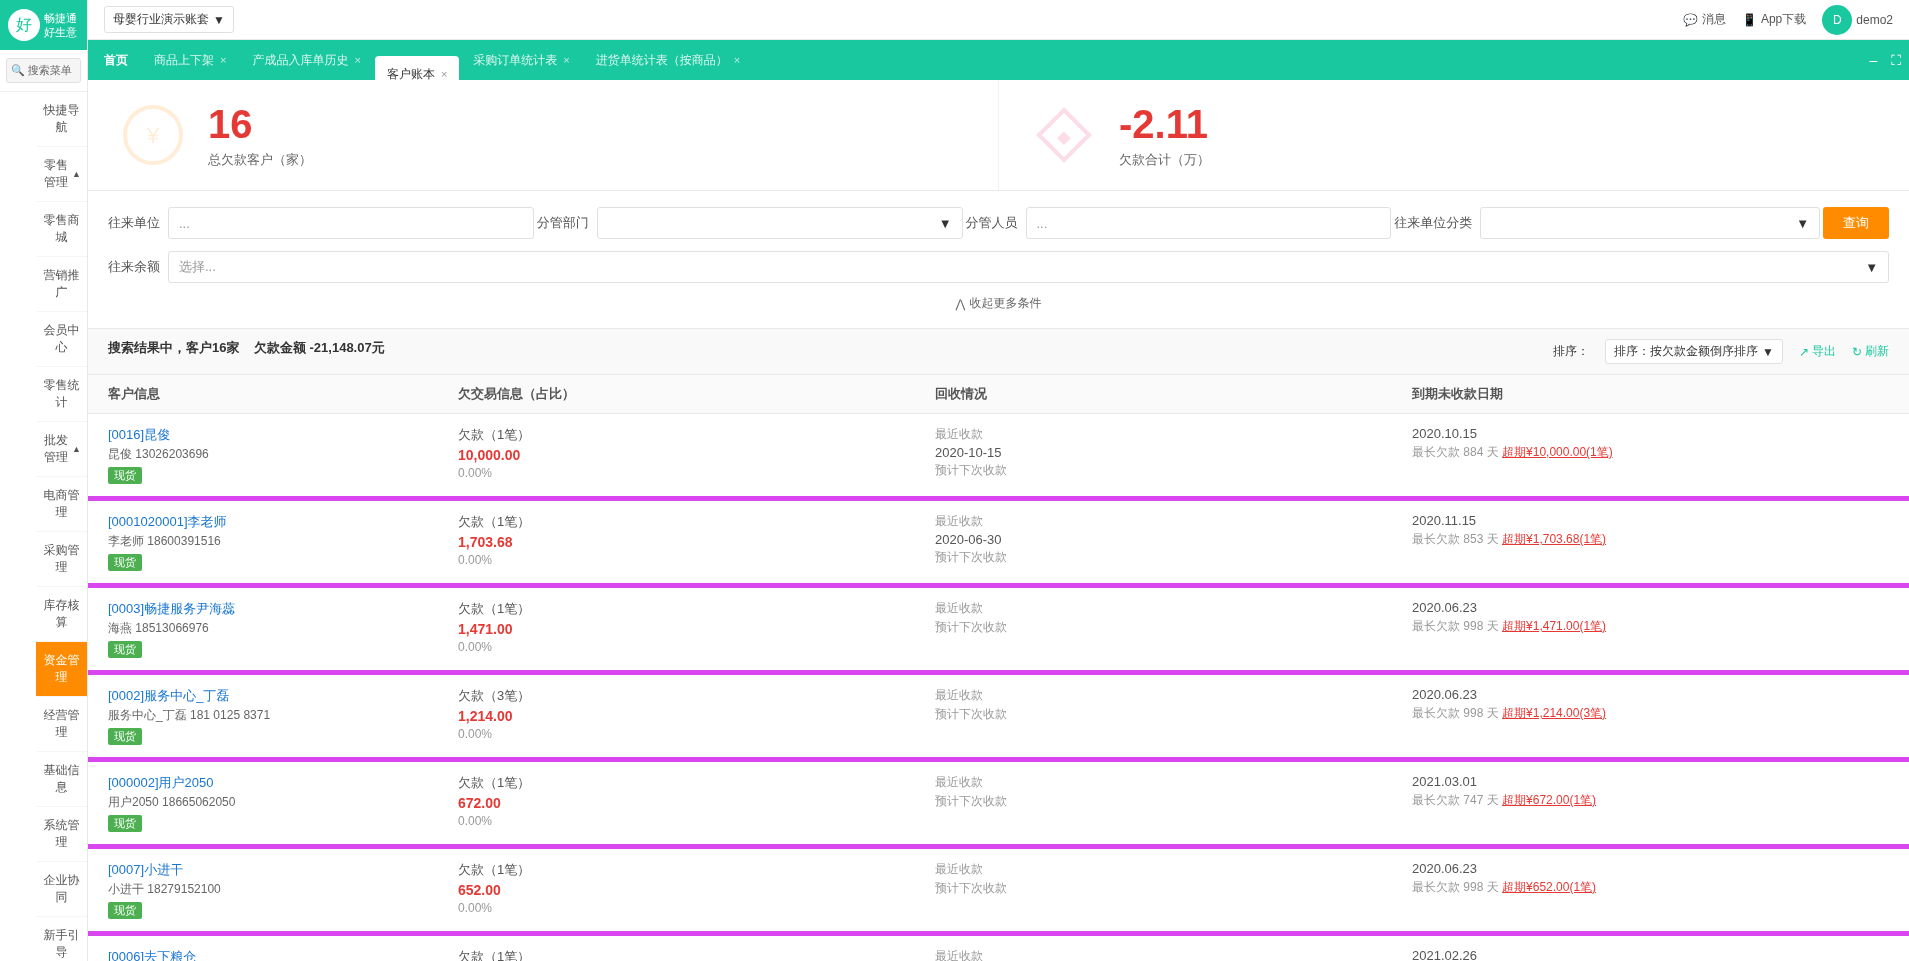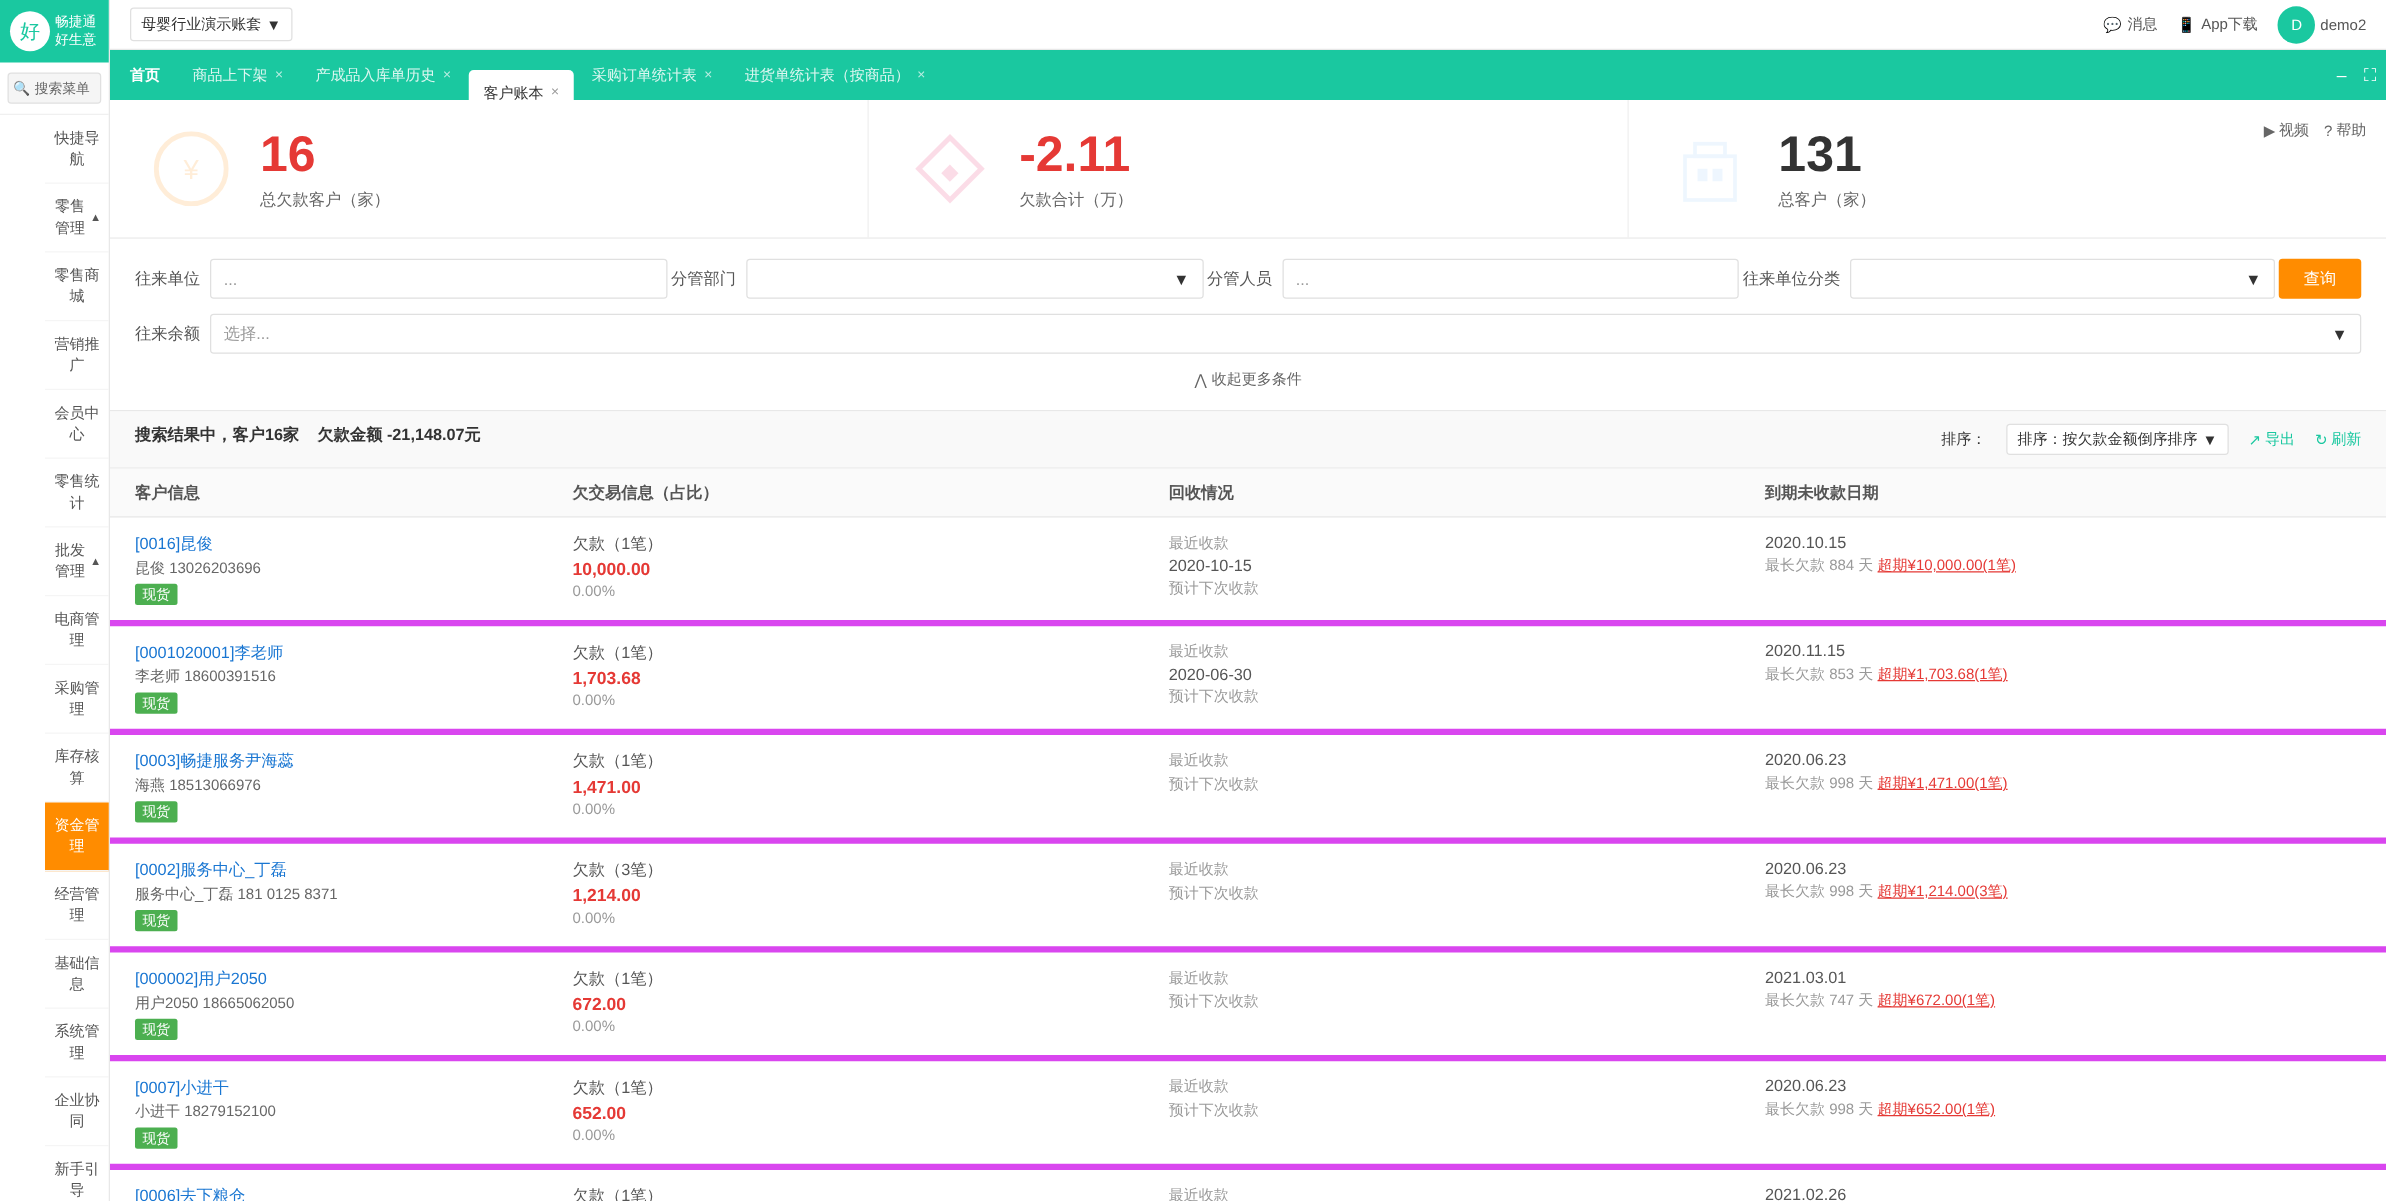--- a/index.html
+++ b/index.html
@@ -221,44 +221,20 @@
               <polygon points="30,5 55,30 30,55 5,30" fill="none" stroke="#e91e63" stroke-width="4"></polygon>
               <text x="30" y="38" text-anchor="middle" font-size="18" fill="#e91e63">◆</text>
             </svg>
         </div>
         <div class="stat-info">
           <div class="stat-number red">-2.11</div>
           <div class="stat-label">欠款合计（万）</div>
         </div>
       </div>
 
-      <div class="stat-card">
-        <div class="stat-icon">
-          <svg viewBox="0 0 60 60" fill="none">
-              <rect x="10" y="20" width="40" height="35" fill="none" stroke="#90caf9" stroke-width="3"></rect>
-              <rect x="18" y="10" width="24" height="10" fill="none" stroke="#90caf9" stroke-width="3"></rect>
-              <rect x="20" y="30" width="8" height="10" fill="#90caf9"></rect>
-              <rect x="32" y="30" width="8" height="10" fill="#90caf9"></rect>
-            </svg>
-        </div>
-        <div class="stat-info">
-          <div class="stat-number dark">131</div>
-          <div class="stat-label">总客户（家）</div>
-        </div>
-        <div class="stat-card-actions">
-          <div class="stat-card-action">
-            <span>▶</span>
-            <span>视频</span>
-          </div>
-          <div class="stat-card-action">
-            <span>?</span>
-            <span>帮助</span>
-          </div>
-        </div>
-      </div>
     </div>
 
     <div class="filter-area">
       <div class="filter-row">
         <div class="filter-item">
           <span class="filter-label">往来单位</span>
           <div class="filter-input has-dots">
             <span>...</span>
           </div>
         </div>

